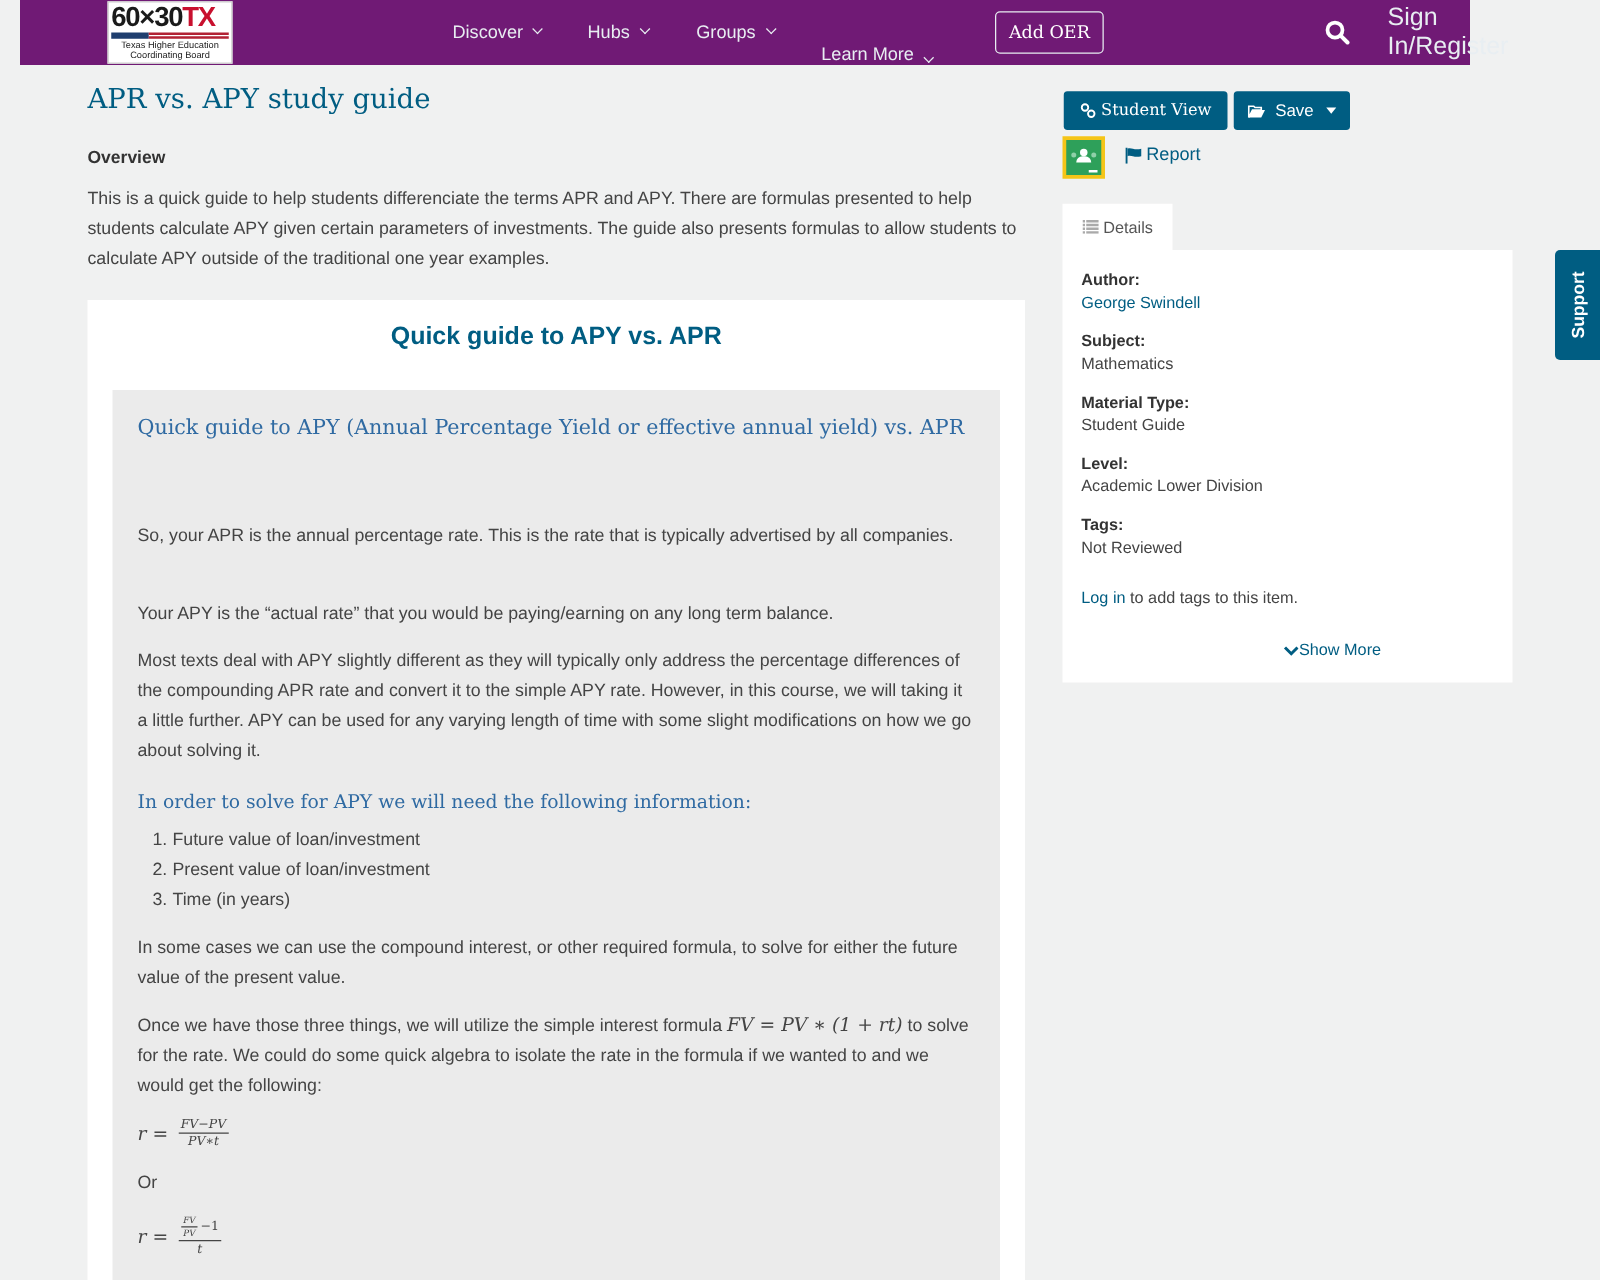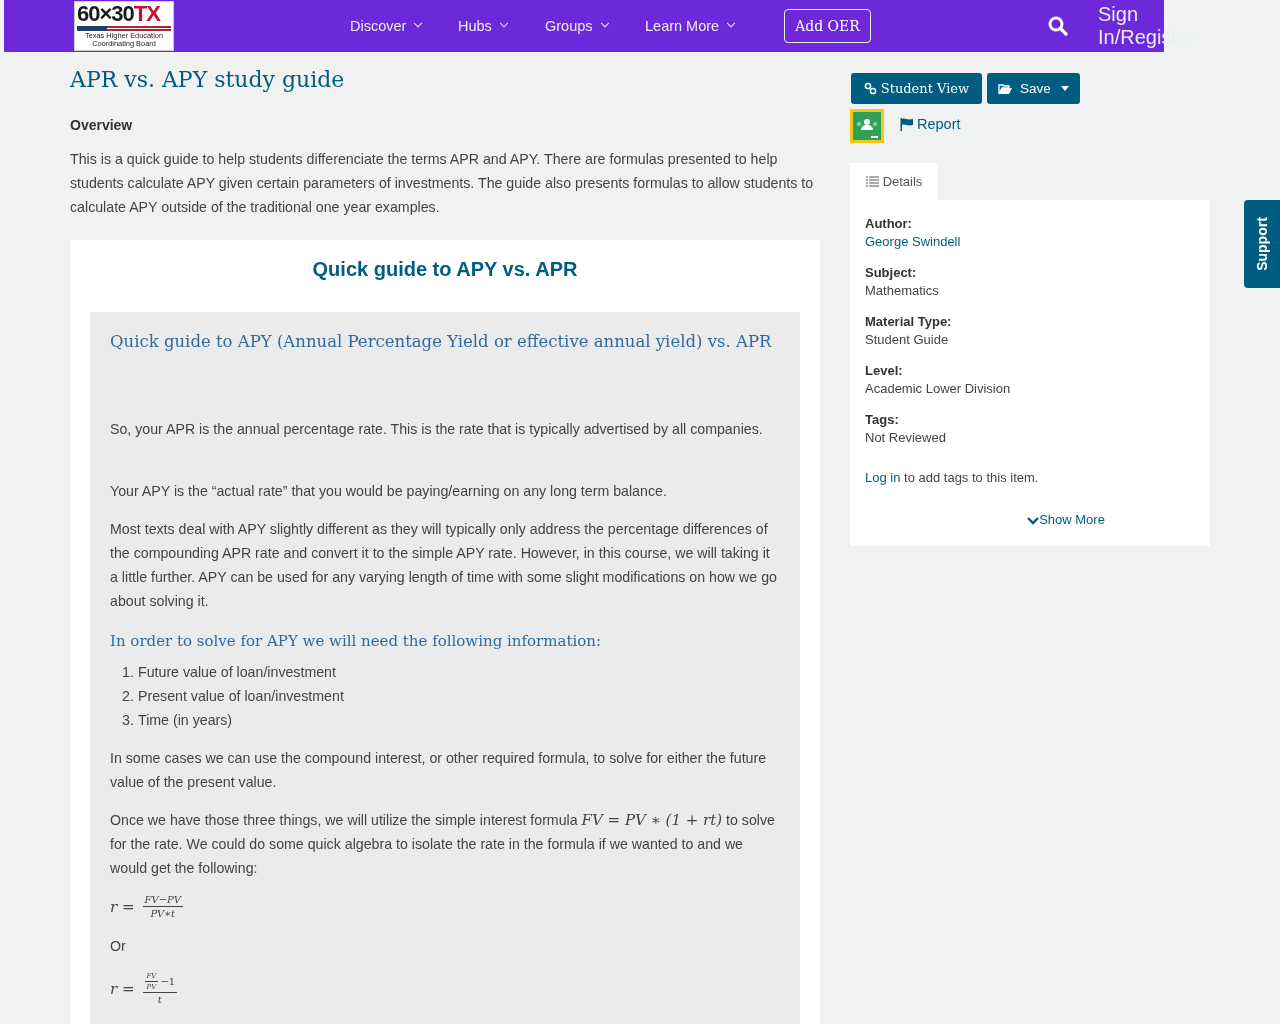--- a/index.html
+++ b/index.html
@@ -1,21 +1,21 @@
 <!DOCTYPE html>
 <html><head>
 <meta charset="utf-8">
 <style>
   * { box-sizing: border-box; margin: 0; padding: 0; }
   html, body { width: 1280px; height: 1024px; overflow: hidden; }
   body { background: #f0f1f1; font-family: "DejaVu Sans", sans-serif; color: #333; position: relative; }
   a { color: #005d82; text-decoration: none; }
 
   
-  .topbar { position: absolute; left: 4px; top: 0; width: 1160px; height: 52px; background: #6d28d9; }
+  .topbar { position: absolute; left: 16px; top: 0; width: 1160px; height: 52px; background: #701a75; }
   .logo { position: absolute; left: 70px; top: 1px; width: 100px; height: 50px; background: #fff; border: 1px solid #ccc; overflow: hidden; }
   .logo .big { position: absolute; left: 2px; top: 0px; font-family: "Liberation Sans", sans-serif; font-weight: 900; font-size: 22px; letter-spacing: -1px; color: #1a1a1a; line-height: 24px; }
   .logo .big .tx { color: #c8102e; }
   .logo .flag { position: absolute; left: 2px; top: 24px; width: 94px; height: 5px; }
   .logo .flag .blue { position: absolute; left: 0; top: 0; width: 30px; height: 5px; background: #1f3e6e; }
   .logo .flag .red { position: absolute; left: 30px; top: 0; width: 64px; height: 2px; background: #b22234; }
   .logo .flag .red2 { position: absolute; left: 30px; top: 3px; width: 64px; height: 2px; background: #b22234; }
   .logo .sub { position: absolute; left: 0; top: 30px; width: 98px; text-align: center; font-family: "Liberation Sans", sans-serif; font-size: 7.4px; line-height: 8px; color: #222; }
 
   .nav { position: absolute; top: 0; height: 52px; display: flex; align-items: center; font-family: "Liberation Sans", sans-serif; font-size: 14.5px; color: #e8eef2; cursor: pointer; }
@@ -86,21 +86,21 @@
       <span class="chev"></span>
     </div>
   <div class="nav" style="left:454px;">
       <span>Hubs</span>
       <span class="chev"></span>
     </div>
   <div class="nav" style="left:541px;">
       <span>Groups</span>
       <span class="chev"></span>
     </div>
-  <div class="nav" style="left:641px;">
+  <div class="nav" style="left:641px;align-items:flex-end;">
       <span>Learn More</span>
       <span class="chev"></span>
     </div>
 
   <div class="add-oer">Add OER</div>
 
   <svg class="search-icon" viewBox="0 0 20 20">
     <circle cx="8" cy="8" r="6" fill="none" stroke="#fff" stroke-width="3"></circle>
     <line x1="12.5" y1="12.5" x2="18" y2="18" stroke="#fff" stroke-width="3.2" stroke-linecap="round"></line>
   </svg>

